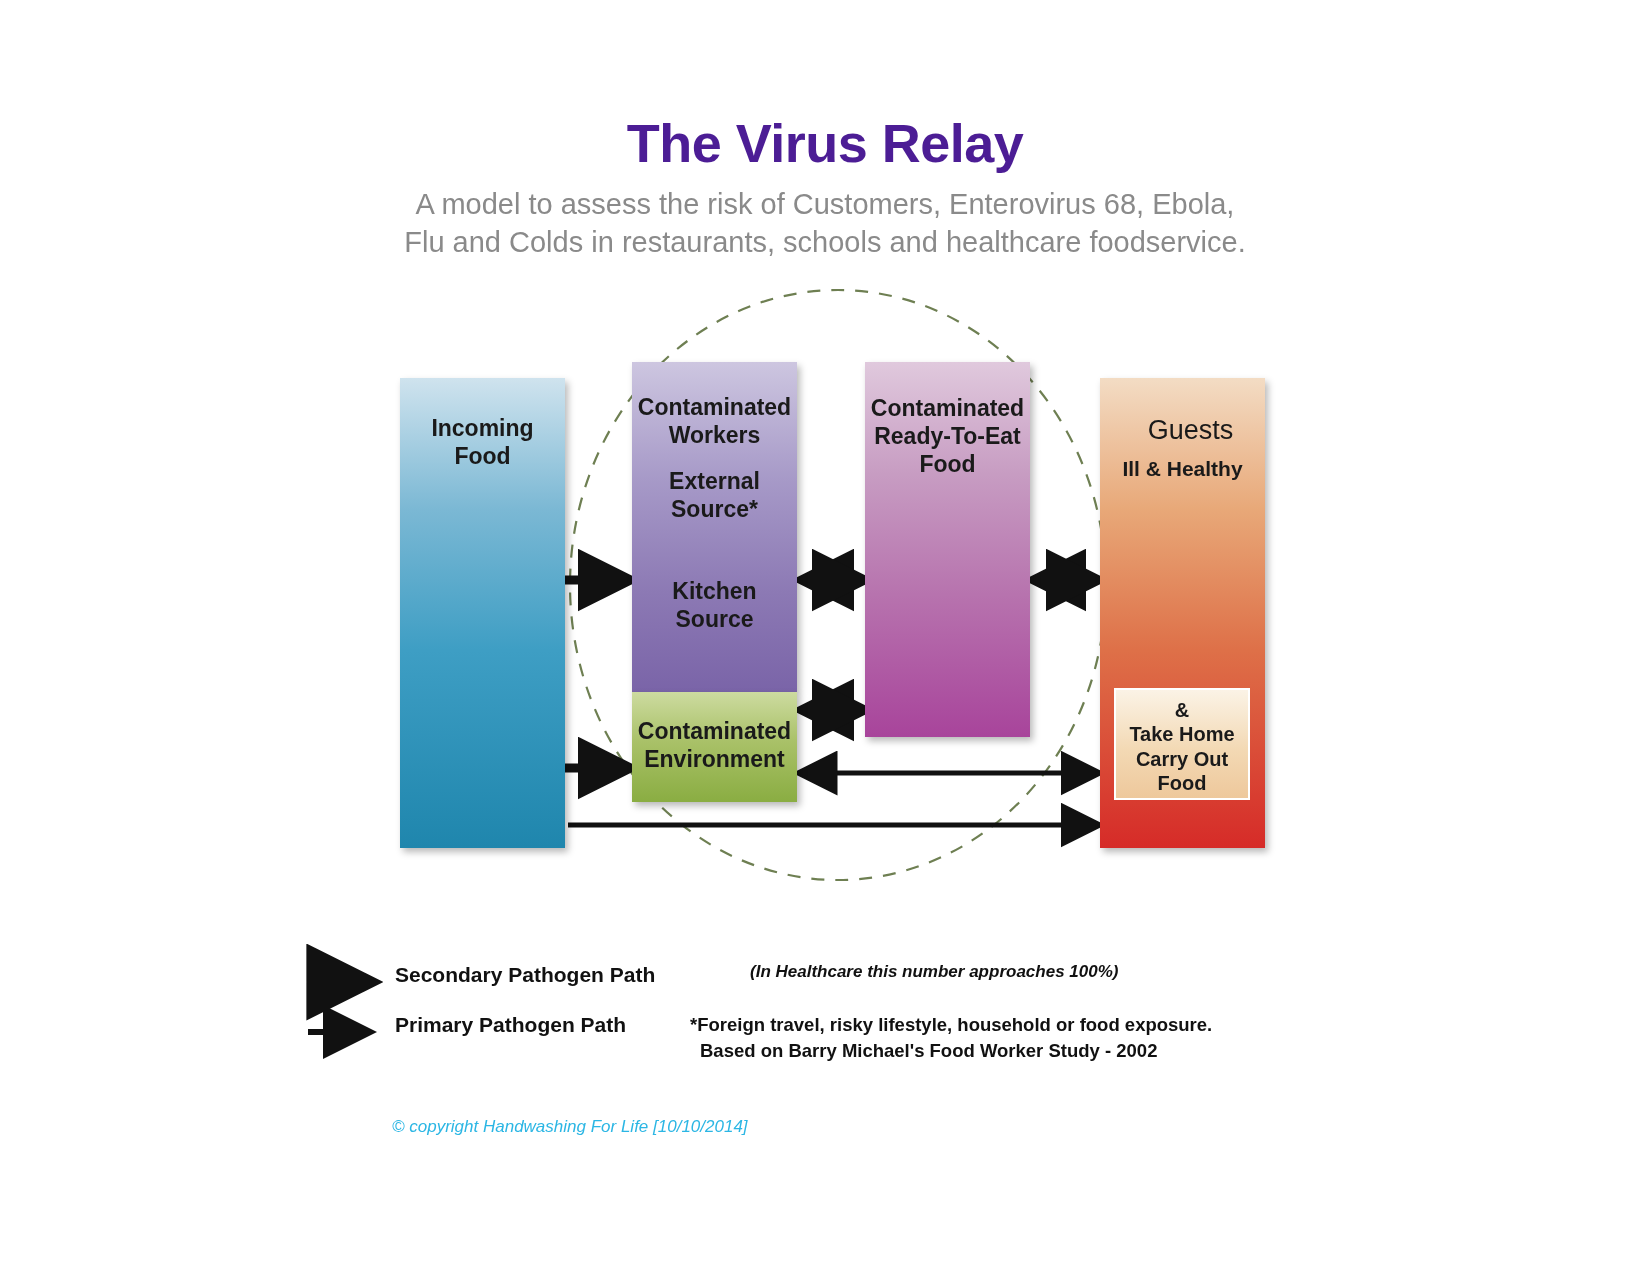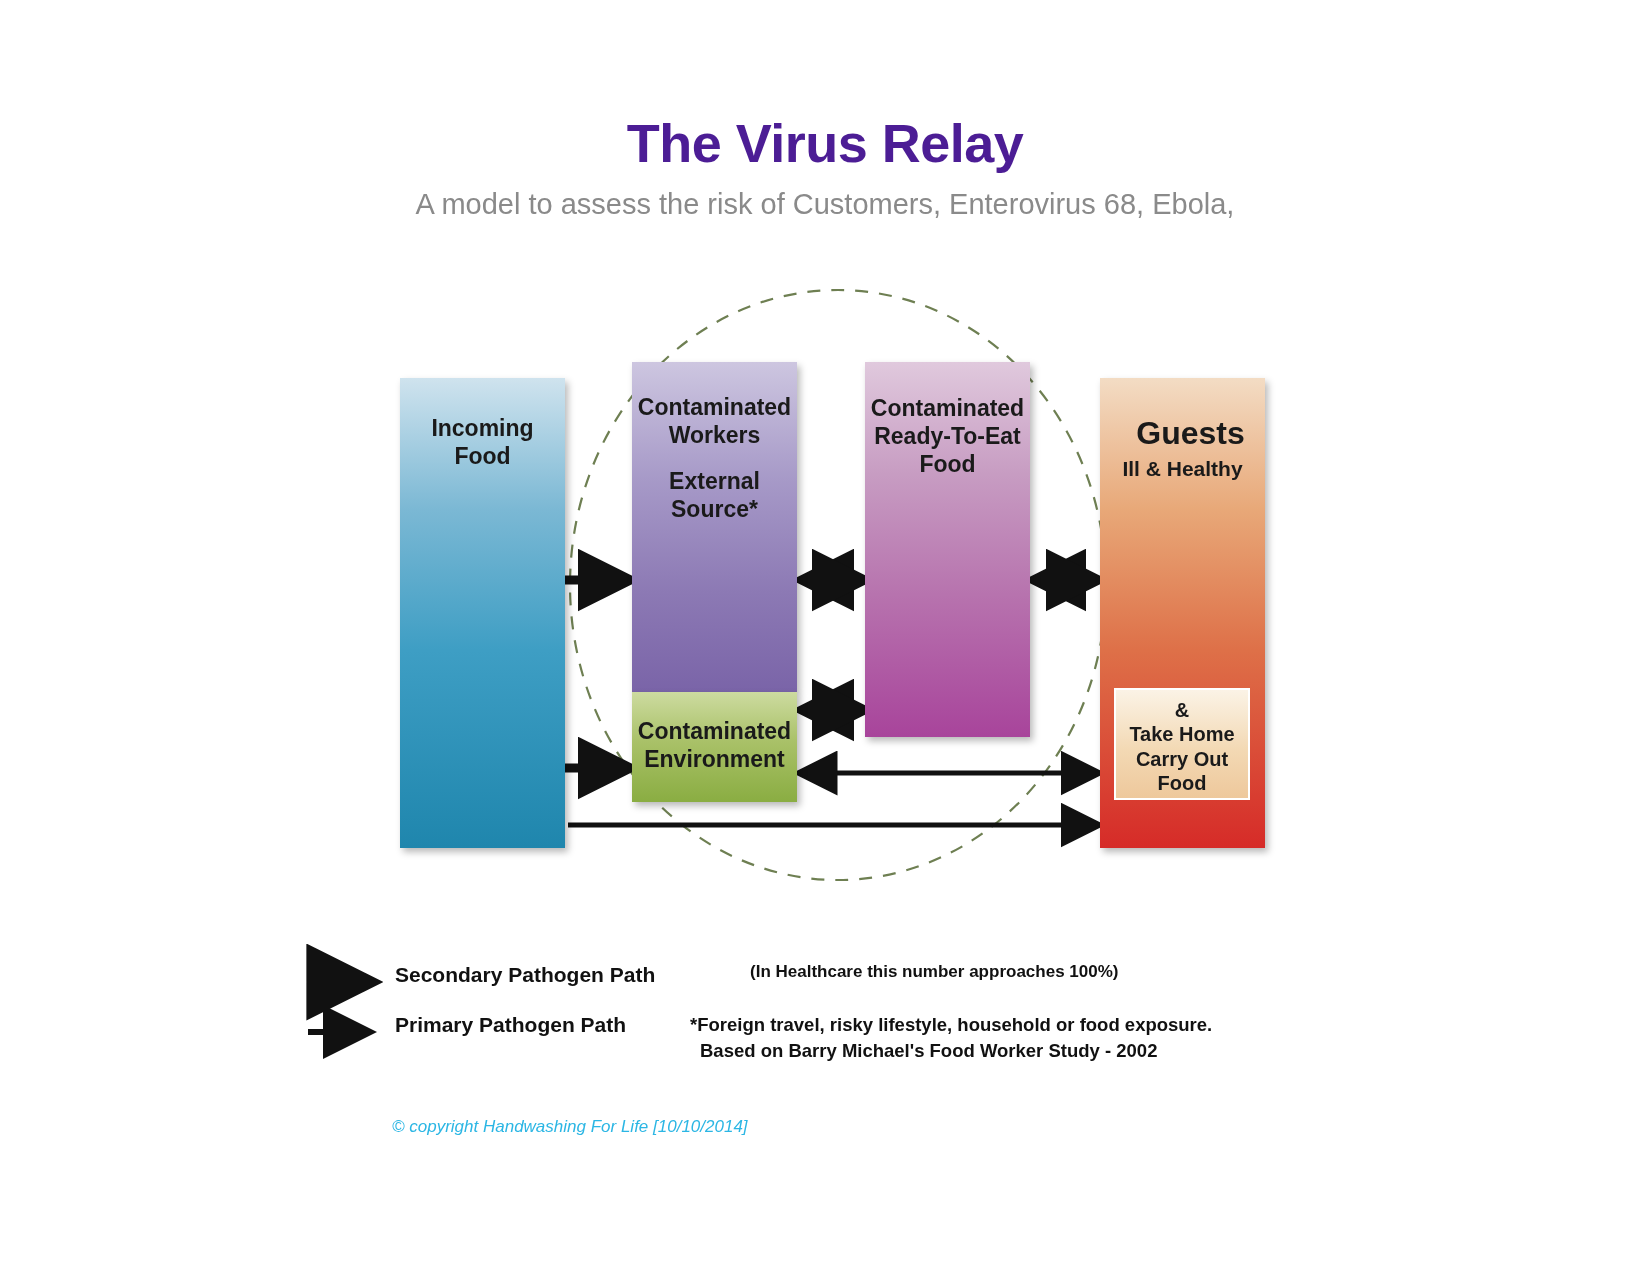--- a/index.html
+++ b/index.html
@@ -149,22 +149,22 @@
     top: 378px;
     width: 165px;
     height: 470px;
     background: linear-gradient(to bottom, #f3dcc4 0%, #e8a878 28%, #de7048 58%, #d62b28 100%);
     box-shadow: 3px 4px 7px rgba(0,0,0,0.28);
   }
   #box-guests .lbl-top {
     position: absolute;
     left: 16px; right: 0;
     top: 36px;
-    font-size: 32px;
-    font-weight: bold;
+    font-size: 27px;
+    font-weight: normal;
     line-height: 1.2;
   }
   #box-guests .lbl-sub {
     position: absolute;
     left: 0; right: 0;
     top: 78px;
     font-size: 21px;
     font-weight: bold;
     line-height: 1.2;
   }
@@ -218,20 +218,21 @@
     font-weight: bold;
     color: #111;
     white-space: nowrap;
   }
   .note-sub {
     font-size: 17px;
     font-weight: bold;
     color: #111;
     margin-top: 7px;
     margin-left: 60px;
+    font-style: italic;
   }
   .note-foot1 {
     font-size: 18.5px;
     font-weight: bold;
     color: #111;
     margin-top: 32px;
   }
   .note-foot2 {
     font-size: 18.5px;
     font-weight: bold;
@@ -248,20 +249,21 @@
     font-style: italic;
     color: #2bb6e4;
   }
 </style>
 </head>
 <body>
 
 <div id="title">The Virus Relay</div>
 <div id="subtitle">
   <div>A model to assess the risk of Customers, Enterovirus 68, Ebola,</div>
+  <div>Flu and Colds in restaurants, schools and healthcare foodservice.</div>
 </div>
 
 <svg id="diagram" viewBox="0 0 1650 1275">
   <defs>
     <marker id="ah-thick" markerWidth="7" markerHeight="7" refX="5.6" refY="3.5" orient="auto" markerUnits="strokeWidth">
       <path d="M0,0 L7,3.5 L0,7 z" fill="#111"></path>
     </marker>
     <marker id="ah-thick-start" markerWidth="7" markerHeight="7" refX="1.4" refY="3.5" orient="auto" markerUnits="strokeWidth">
       <path d="M7,0 L0,3.5 L7,7 z" fill="#111"></path>
     </marker>
@@ -314,20 +316,24 @@
 
 <div class="box" id="box-workers">
   <div class="lbl-top">
     <div>Contaminated</div>
     <div>Workers</div>
   </div>
   <div class="lbl-ext">
     <div>External</div>
     <div>Source*</div>
   </div>
+  <div class="lbl-kitchen">
+    <div>Kitchen</div>
+    <div>Source</div>
+  </div>
 </div>
 
 <div class="box" id="box-env">
   <div class="lbl">
     <div>Contaminated</div>
     <div>Environment</div>
   </div>
 </div>
 
 <div class="box" id="box-rte">

